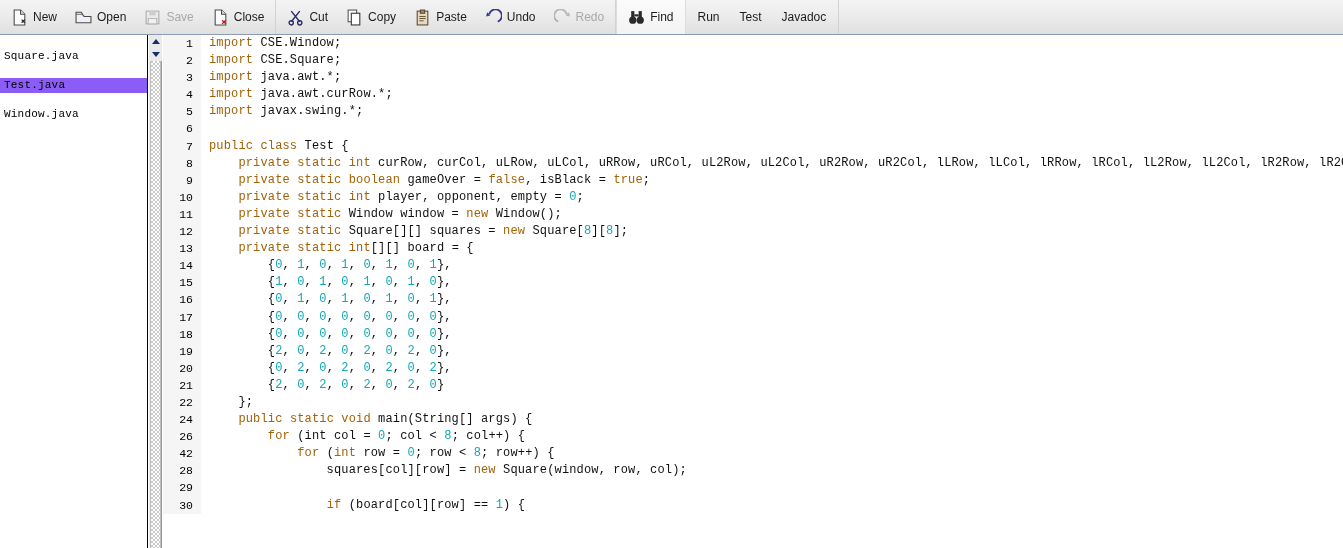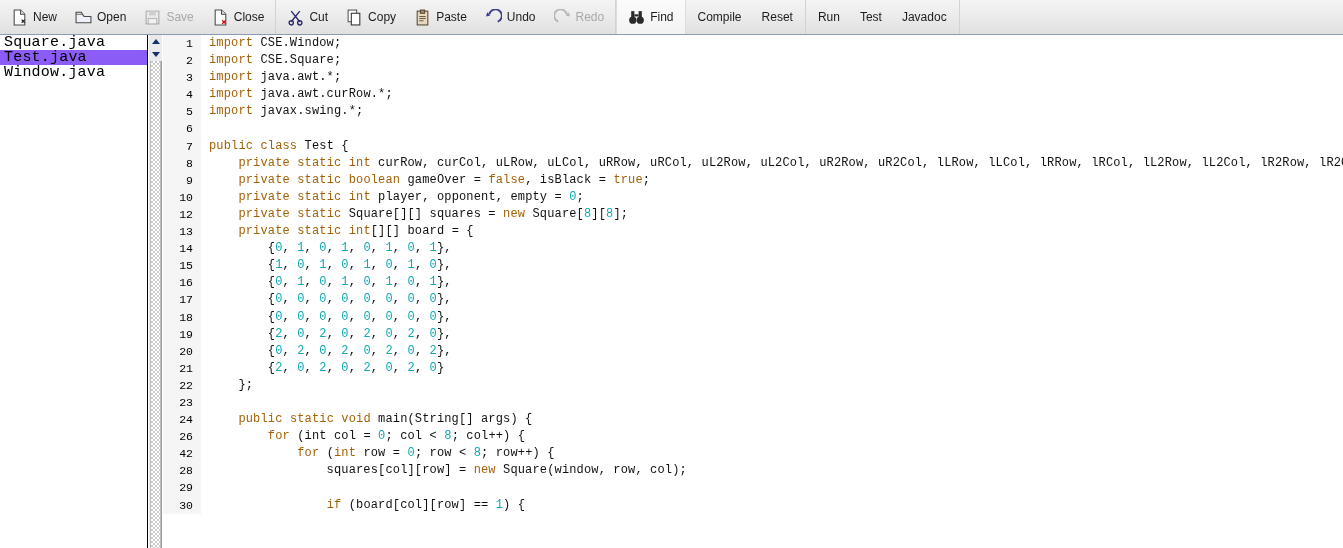--- a/index.html
+++ b/index.html
@@ -19,22 +19,22 @@
   .tb-btn.disabled{color:#a9a9a9;}
   .tb-btn .ico{width:17px;height:17px;display:block;flex:0 0 17px;}
   .tb-btn.disabled .ico{opacity:.42;filter:grayscale(1);}
   .tb-tail{flex:1 1 auto;}
 
   
   .workspace{position:absolute;left:0;top:35px;width:1343px;height:513px;background:#fff;}
 
   .filelist{position:absolute;left:0;top:0;width:148px;height:513px;
     background:#fff;border-right:1px solid #000;box-sizing:border-box;}
-  .file-item{height:15px;line-height:15px;padding-left:4px;font-size:15px;
-    font-family:"Liberation Mono",monospace;color:#000;white-space:nowrap;letter-spacing:.2px;}
+  .file-item{height:15px;line-height:15px;padding-left:4px;font-size:11px;
+    font-family:"Liberation Mono",monospace;color:#000;white-space:nowrap;letter-spacing:.2px;margin-top:14px;}
   .file-item.selected{background:#8b5cf6;}
 
   
   .vstrip{position:absolute;left:149px;top:0;width:13px;height:513px;
     background:#f0f0f0;border-right:1px solid #9a9a9a;box-sizing:border-box;}
   .vstrip .arrow{width:13px;height:13px;display:flex;align-items:center;justify-content:center;
     background:#eaeaea;}
   .vstrip .tri{width:0;height:0;}
   .vstrip .tri.up{border-left:4px solid transparent;border-right:4px solid transparent;border-bottom:5px solid #14306b;}
   .vstrip .tri.down{border-left:4px solid transparent;border-right:4px solid transparent;border-top:5px solid #14306b;}
@@ -135,28 +135,20 @@
               <circle cx="11.5" cy="10.5" r="3.4" fill="#2a2a2a"></circle>
               <rect x="3" y="2" width="3" height="6" fill="#2a2a2a"></rect>
               <rect x="10" y="2" width="3" height="6" fill="#2a2a2a"></rect>
               <rect x="6" y="5" width="4" height="2" fill="#2a2a2a"></rect>
             </svg></span>
           <span>Find</span>
         </div>
       </div>
       <div class="tb-group sep">
         <div class="tb-btn text-only">
-          <span>Compile</span>
-        </div>
-        <div class="tb-btn text-only">
-          <span>Reset</span>
-        </div>
-      </div>
-      <div class="tb-group sep">
-        <div class="tb-btn text-only">
           <span>Run</span>
         </div>
         <div class="tb-btn text-only">
           <span>Test</span>
         </div>
         <div class="tb-btn text-only">
           <span>Javadoc</span>
         </div>
       </div>
     </div>
@@ -185,32 +177,32 @@
       <div class="code-row"><div class="gutter">1</div><div class="code"><span class="kw">import</span><span> CSE.Window;</span></div></div>
       <div class="code-row"><div class="gutter">2</div><div class="code"><span class="kw">import</span><span> CSE.Square;</span></div></div>
       <div class="code-row"><div class="gutter">3</div><div class="code"><span class="kw">import</span><span> java.awt.*;</span></div></div>
       <div class="code-row"><div class="gutter">4</div><div class="code"><span class="kw">import</span><span> java.awt.curRow.*;</span></div></div>
       <div class="code-row"><div class="gutter">5</div><div class="code"><span class="kw">import</span><span> javax.swing.*;</span></div></div>
       <div class="code-row"><div class="gutter">6</div><div class="code"></div></div>
       <div class="code-row"><div class="gutter">7</div><div class="code"><span class="kw">public</span><span> </span><span class="kw">class</span><span> Test {</span></div></div>
       <div class="code-row"><div class="gutter">8</div><div class="code"><span>    </span><span class="kw">private</span><span> </span><span class="kw">static</span><span> </span><span class="kw">int</span><span> curRow, curCol, uLRow, uLCol, uRRow, uRCol, uL2Row, uL2Col, uR2Row, uR2Col, lLRow, lLCol, lRRow, lRCol, lL2Row, lL2Col, lR2Row, lR2Col;</span></div></div>
       <div class="code-row"><div class="gutter">9</div><div class="code"><span>    </span><span class="kw">private</span><span> </span><span class="kw">static</span><span> </span><span class="kw">boolean</span><span> gameOver = </span><span class="kw">false</span><span>, isBlack = </span><span class="kw">true</span><span>;</span></div></div>
       <div class="code-row"><div class="gutter">10</div><div class="code"><span>    </span><span class="kw">private</span><span> </span><span class="kw">static</span><span> </span><span class="kw">int</span><span> player, opponent, empty = </span><span class="num">0</span><span>;</span></div></div>
+      <div class="code-row"><div class="gutter">11</div><div class="code"><span>    </span><span class="kw">private</span><span> </span><span class="kw">static</span><span> Window window = </span><span class="kw">new</span><span> Window();</span></div></div>
       <div class="code-row"><div class="gutter">12</div><div class="code"><span>    </span><span class="kw">private</span><span> </span><span class="kw">static</span><span> Square[][] squares = </span><span class="kw">new</span><span> Square[</span><span class="num">8</span><span>][</span><span class="num">8</span><span>];</span></div></div>
       <div class="code-row"><div class="gutter">13</div><div class="code"><span>    </span><span class="kw">private</span><span> </span><span class="kw">static</span><span> </span><span class="kw">int</span><span>[][] board = {</span></div></div>
       <div class="code-row"><div class="gutter">14</div><div class="code"><span>        {</span><span class="num">0</span><span>, </span><span class="num">1</span><span>, </span><span class="num">0</span><span>, </span><span class="num">1</span><span>, </span><span class="num">0</span><span>, </span><span class="num">1</span><span>, </span><span class="num">0</span><span>, </span><span class="num">1</span><span>},</span></div></div>
       <div class="code-row"><div class="gutter">15</div><div class="code"><span>        {</span><span class="num">1</span><span>, </span><span class="num">0</span><span>, </span><span class="num">1</span><span>, </span><span class="num">0</span><span>, </span><span class="num">1</span><span>, </span><span class="num">0</span><span>, </span><span class="num">1</span><span>, </span><span class="num">0</span><span>},</span></div></div>
       <div class="code-row"><div class="gutter">16</div><div class="code"><span>        {</span><span class="num">0</span><span>, </span><span class="num">1</span><span>, </span><span class="num">0</span><span>, </span><span class="num">1</span><span>, </span><span class="num">0</span><span>, </span><span class="num">1</span><span>, </span><span class="num">0</span><span>, </span><span class="num">1</span><span>},</span></div></div>
       <div class="code-row"><div class="gutter">17</div><div class="code"><span>        {</span><span class="num">0</span><span>, </span><span class="num">0</span><span>, </span><span class="num">0</span><span>, </span><span class="num">0</span><span>, </span><span class="num">0</span><span>, </span><span class="num">0</span><span>, </span><span class="num">0</span><span>, </span><span class="num">0</span><span>},</span></div></div>
       <div class="code-row"><div class="gutter">18</div><div class="code"><span>        {</span><span class="num">0</span><span>, </span><span class="num">0</span><span>, </span><span class="num">0</span><span>, </span><span class="num">0</span><span>, </span><span class="num">0</span><span>, </span><span class="num">0</span><span>, </span><span class="num">0</span><span>, </span><span class="num">0</span><span>},</span></div></div>
       <div class="code-row"><div class="gutter">19</div><div class="code"><span>        {</span><span class="num">2</span><span>, </span><span class="num">0</span><span>, </span><span class="num">2</span><span>, </span><span class="num">0</span><span>, </span><span class="num">2</span><span>, </span><span class="num">0</span><span>, </span><span class="num">2</span><span>, </span><span class="num">0</span><span>},</span></div></div>
       <div class="code-row"><div class="gutter">20</div><div class="code"><span>        {</span><span class="num">0</span><span>, </span><span class="num">2</span><span>, </span><span class="num">0</span><span>, </span><span class="num">2</span><span>, </span><span class="num">0</span><span>, </span><span class="num">2</span><span>, </span><span class="num">0</span><span>, </span><span class="num">2</span><span>},</span></div></div>
       <div class="code-row"><div class="gutter">21</div><div class="code"><span>        {</span><span class="num">2</span><span>, </span><span class="num">0</span><span>, </span><span class="num">2</span><span>, </span><span class="num">0</span><span>, </span><span class="num">2</span><span>, </span><span class="num">0</span><span>, </span><span class="num">2</span><span>, </span><span class="num">0</span><span>}</span></div></div>
       <div class="code-row"><div class="gutter">22</div><div class="code"><span>    };</span></div></div>
-      <div class="code-row"><div class="gutter">23</div><div class="code"></div></div>
       <div class="code-row"><div class="gutter">24</div><div class="code"><span>    </span><span class="kw">public</span><span> </span><span class="kw">static</span><span> </span><span class="kw">void</span><span> main(String[] args) {</span></div></div>
       <div class="code-row"><div class="gutter">26</div><div class="code"><span>        </span><span class="kw">for</span><span> (int col = </span><span class="num">0</span><span>; col &lt; </span><span class="num">8</span><span>; col++) {</span></div></div>
       <div class="code-row"><div class="gutter">42</div><div class="code"><span>            </span><span class="kw">for</span><span> (</span><span class="kw">int</span><span> row = </span><span class="num">0</span><span>; row &lt; </span><span class="num">8</span><span>; row++) {</span></div></div>
       <div class="code-row"><div class="gutter">28</div><div class="code"><span>                squares[col][row] = </span><span class="kw">new</span><span> Square(window, row, col);</span></div></div>
       <div class="code-row"><div class="gutter">29</div><div class="code"></div></div>
       <div class="code-row"><div class="gutter">30</div><div class="code"><span>                </span><span class="kw">if</span><span> (board[col][row] == </span><span class="num">1</span><span>) {</span></div></div>
     </div>
 </div>
 
 </body></html>

